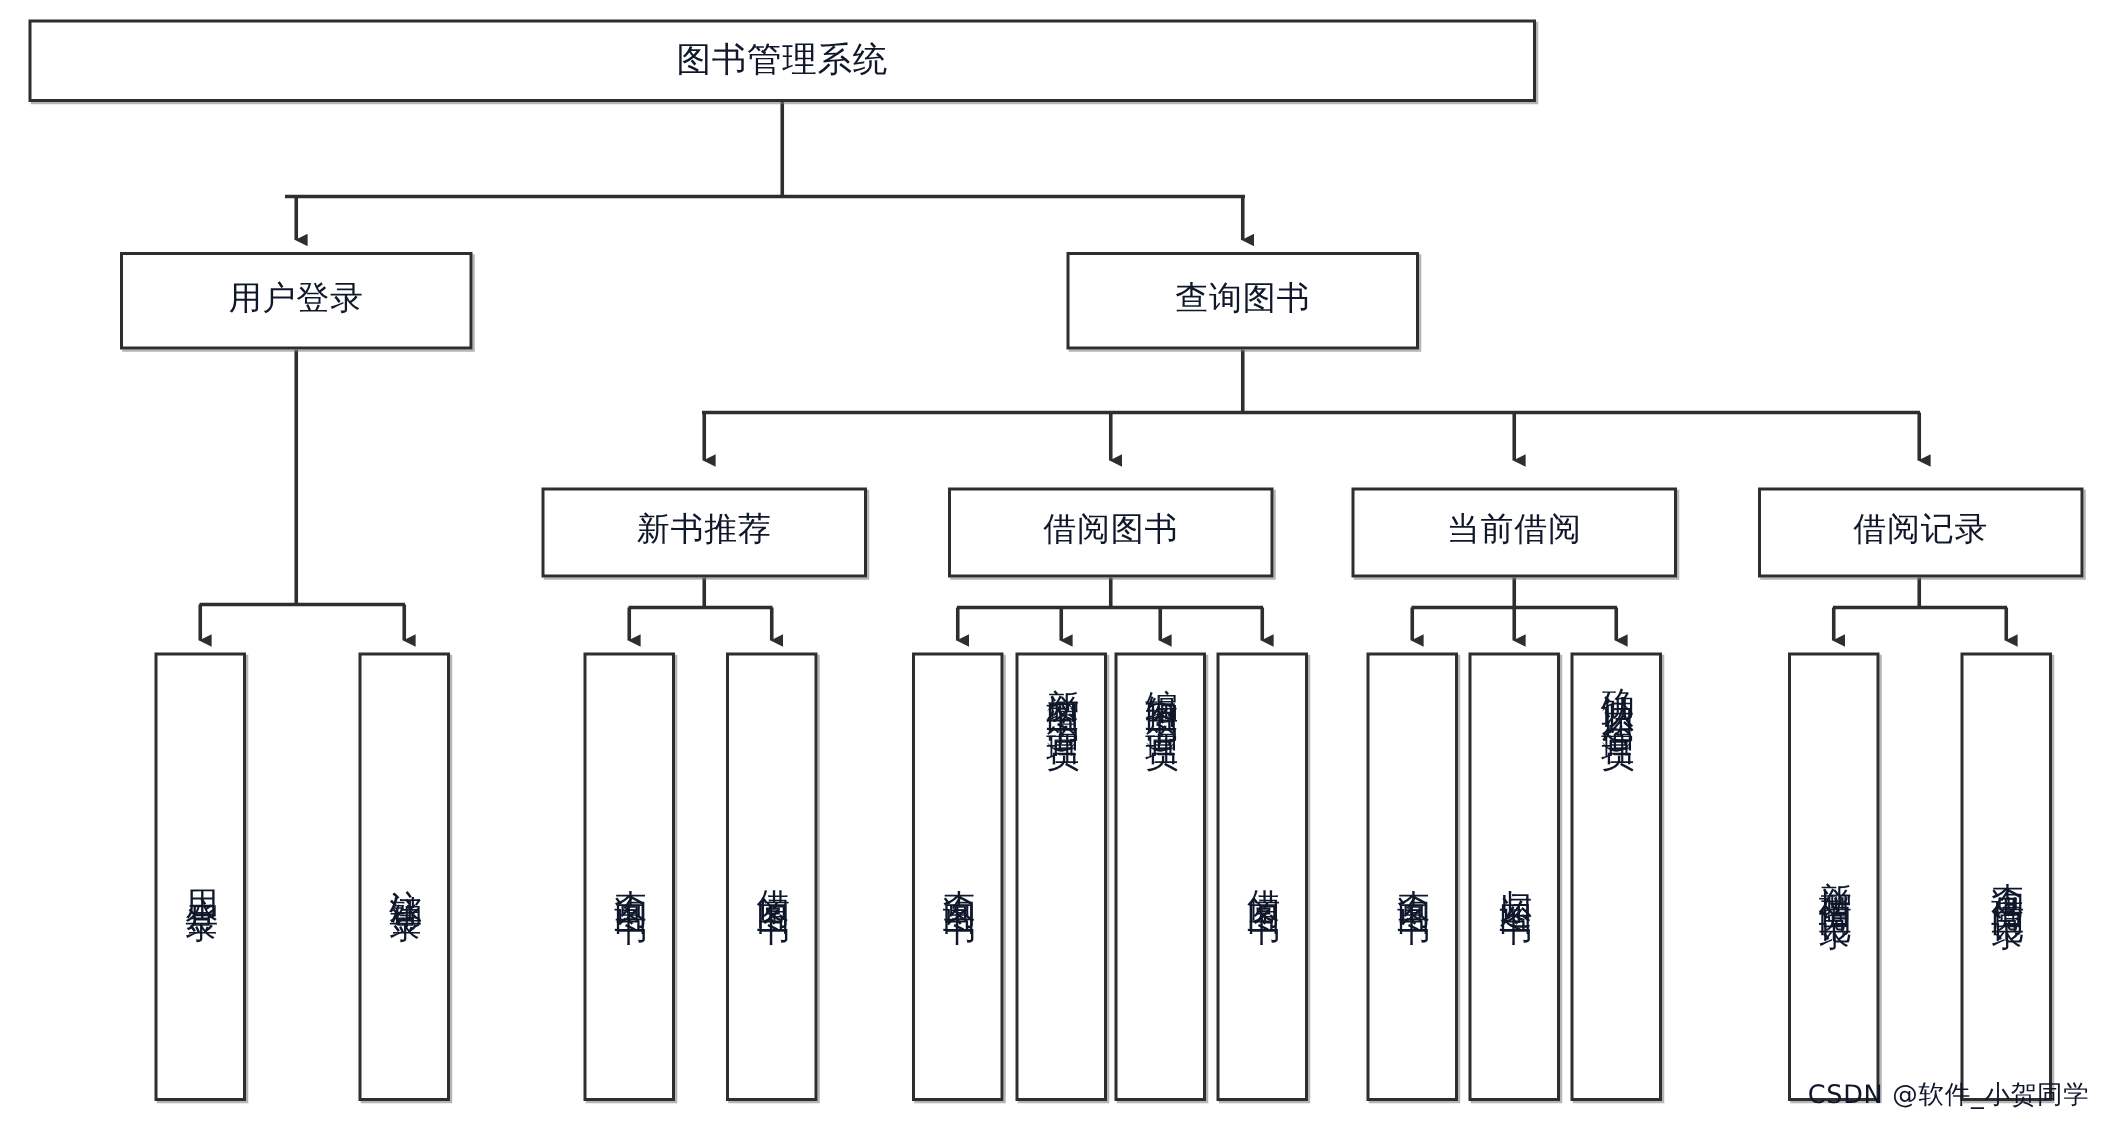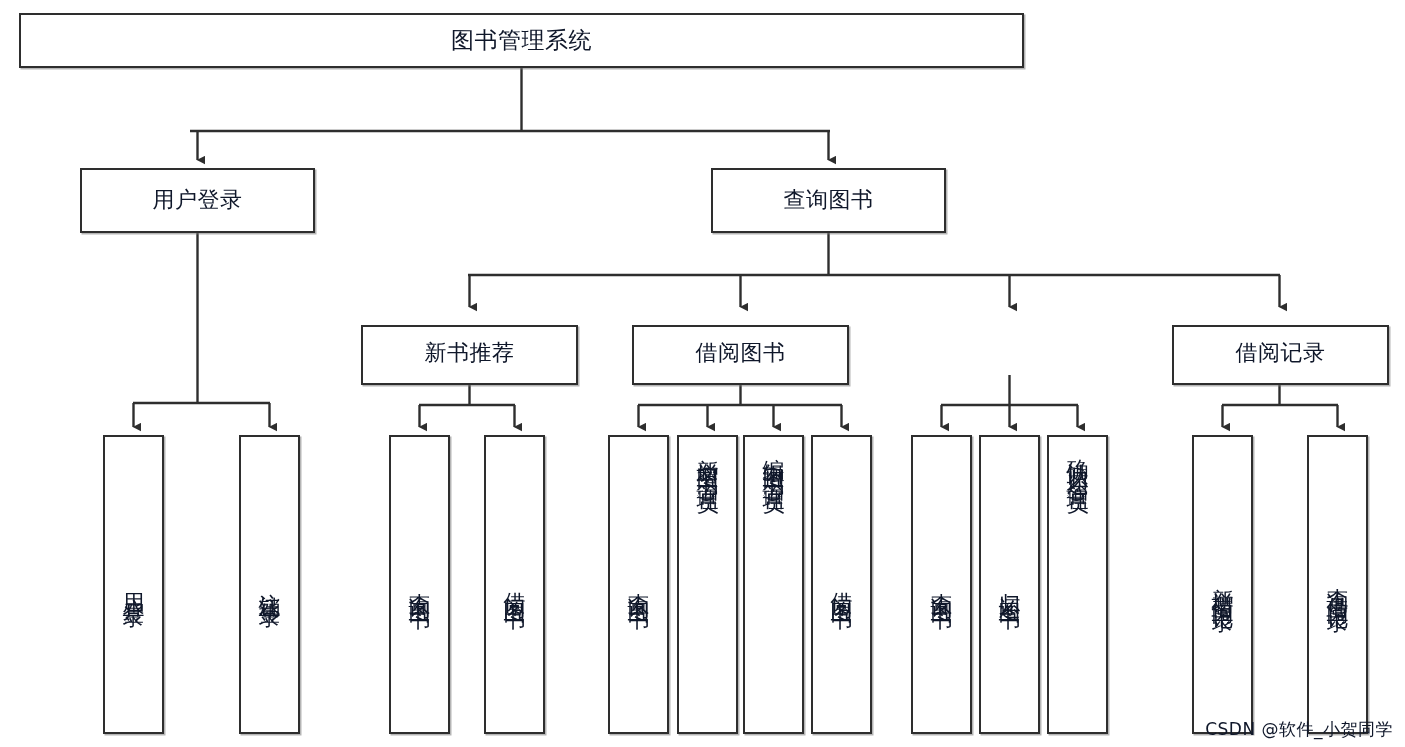--- a/index.html
+++ b/index.html
@@ -174,20 +174,23 @@
   <div class="node lvl1" id="node-book-manage">
     <span class="node-label">查询图书</span>
   </div>
 
   <div class="node lvl2" id="node-new-book-rec">
     <span class="node-label">新书推荐</span>
   </div>
   <div class="node lvl2" id="node-book-borrow">
     <span class="node-label">借阅图书</span>
   </div>
+  <div class="node lvl2" id="node-current-borrow">
+    <span class="node-label">当前借阅</span>
+  </div>
   <div class="node lvl2" id="node-borrow-record">
     <span class="node-label">借阅记录</span>
   </div>
 
   <div class="node leaf centered" style="left:103px;width:61px;">
     <span class="node-label">用户登录</span>
   </div>
   <div class="node leaf centered" style="left:239px;width:61px;">
     <span class="node-label">注销登录</span>
   </div>

